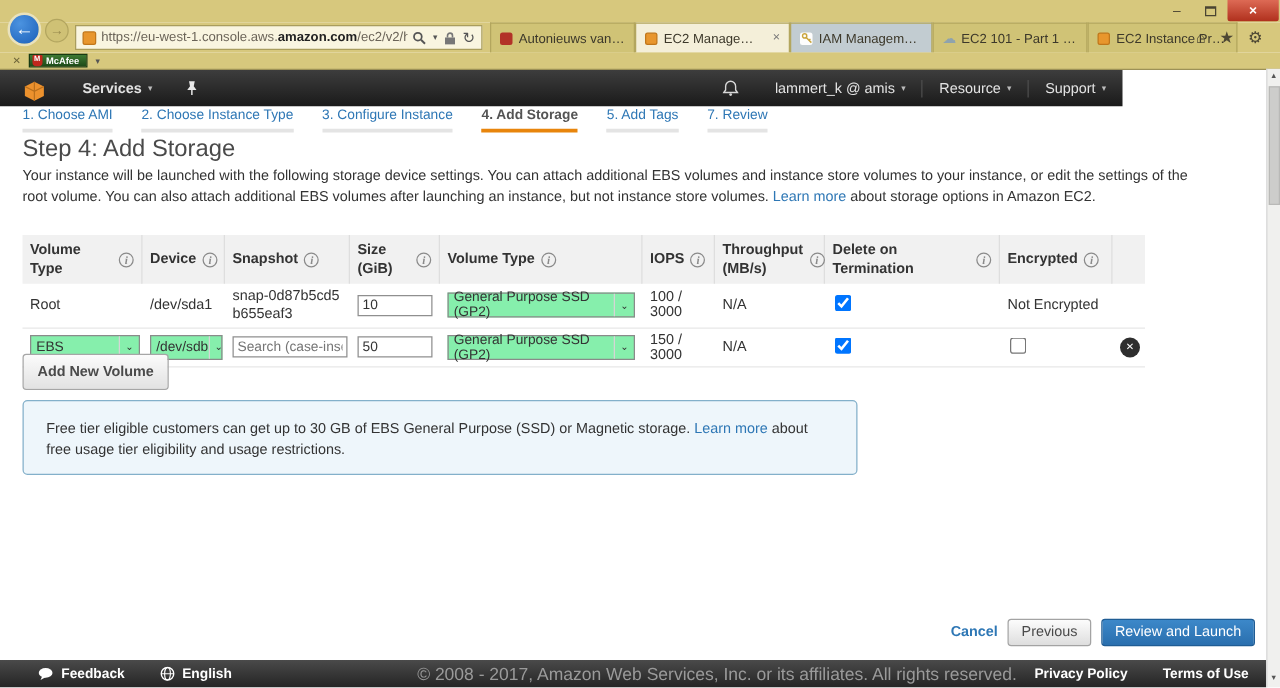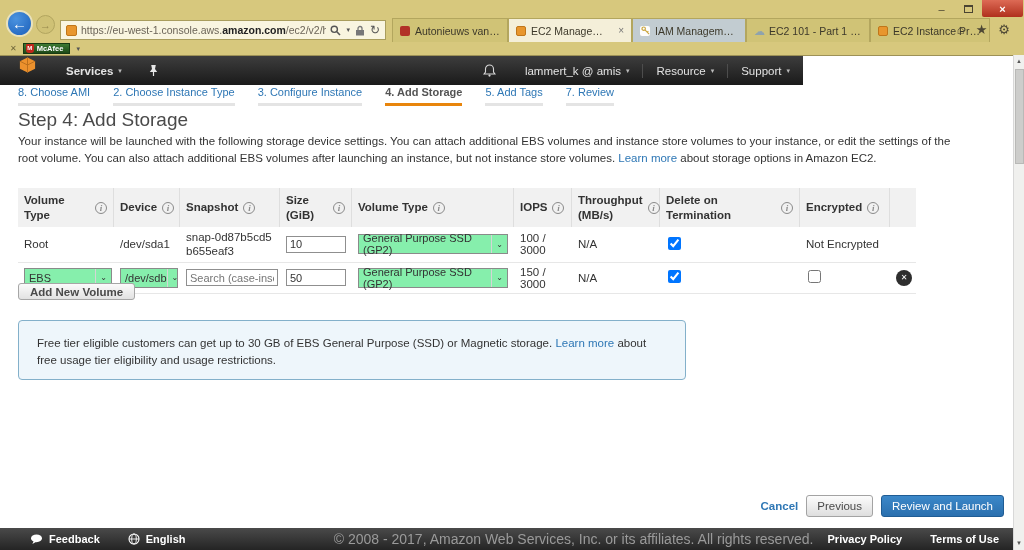--- a/index.html
+++ b/index.html
@@ -38,21 +38,21 @@
   .browser-icons{position:absolute;right:14px;top:4px;display:flex;gap:11px;font-size:13px;color:#4d4734}
 
   .mcafee-row{position:absolute;top:42px;left:0;right:0;height:14px;background:#d7c87d;border-bottom:1px solid #9d9157;display:flex;align-items:center;gap:6px;padding-left:10px}
   .tb-close{font-size:8px;color:#6d6439}
   .mcafee-badge{height:11px;background:linear-gradient(#3e7a33,#1d4a18);border:1px solid #173a12;display:flex;align-items:center;gap:3px;padding:0 6px 0 2px}
   .mc-shield{width:8px;height:9px;background:#c0271c;border-radius:1px 1px 3px 3px;color:#fff;font-size:6px;font-weight:bold;text-align:center;line-height:9px}
   .mc-text{color:#fff;font-size:7.5px;font-weight:bold}
   .mc-caret{font-size:7px;color:#555}
 
   
-  .aws-nav{position:absolute;top:56px;left:0;width:803px;height:29px;background:linear-gradient(#3d3d3d,#1a1a1a);display:flex;align-items:flex-start;color:#e3e3e3;font-size:11.5px}
+  .aws-nav{position:absolute;top:56px;left:0;width:898px;height:29px;background:linear-gradient(#3d3d3d,#1a1a1a);display:flex;align-items:flex-end;color:#e3e3e3;font-size:11.5px}
   .aws-logo{margin:0 16px 0 18px}
   .nav-item{display:flex;align-items:center;gap:5px;padding:0 13px;height:100%;cursor:pointer}
   .nav-caret{font-size:7px;color:#bbb}
   .nav-right{margin-left:auto;display:flex;align-items:center;height:100%}
   .nav-sep{width:1px;height:14px;background:#4d4d4d}
   .bell-wrap{padding:0 16px}
 
   
   .wizard{position:absolute;top:86px;left:0;width:1013px;height:20px;background:#fff;display:flex;gap:23px;padding-left:18px;font-size:11px}
   .step{color:#2e77b5;padding-bottom:3px;border-bottom:3px solid #e4e4e4;cursor:pointer;white-space:nowrap}
@@ -75,21 +75,21 @@
   .wrapcell{word-break:break-all;line-height:1.25}
   .info{display:inline-block;width:12px;height:12px;border:1px solid #8a8a8a;border-radius:50%;font-size:9px;line-height:11px;text-align:center;color:#8a8a8a;margin-left:5px;font-weight:bold;font-family:"Liberation Serif",serif;font-style:italic;flex:none;cursor:pointer}
   .inp{height:17px;border:1px solid #8f8f8f;font-size:11px;padding:1px 3px;font-family:inherit;width:60px;color:#333}
   .inp-snap{width:92px;color:#777}
   .sel{height:20px;border:1px solid #8a8a8a;background:#86efac;display:flex;align-items:center;font-size:11px;padding-left:4px;cursor:pointer}
   .sel-vt{width:88px}.sel-dev{width:58px}.sel-type{width:150px}
   .sel-caret{margin-left:auto;font-size:8px;color:#333;padding:0 4px;border-left:1px solid #d5d5d5;align-self:stretch;display:flex;align-items:center}
   .cbx{width:13px;height:13px;margin-left:2px}
   .delbtn{width:16px;height:16px;border-radius:50%;background:#2e2e2e;color:#fff;font-size:8px;display:flex;align-items:center;justify-content:center;cursor:pointer}
 
-  .add-btn{position:absolute;top:283px;left:18px;height:17px;padding:0 11px;background:linear-gradient(#fbfbfb,#e2e2e2);border:1px solid #a6a6a6;border-radius:3px;font-size:11.5px;font-weight:bold;color:#4a4a4a;display:flex;align-items:center;cursor:pointer}
+  .add-btn{position:absolute;top:283px;left:18px;height:29px;padding:0 11px;background:linear-gradient(#fbfbfb,#e2e2e2);border:1px solid #a6a6a6;border-radius:3px;font-size:11.5px;font-weight:bold;color:#4a4a4a;display:flex;align-items:center;cursor:pointer}
 
   .freetier{position:absolute;top:320px;left:18px;width:668px;height:60px;background:#eef6fb;border:1px solid #83b0ca;border-radius:4px;padding:14px 18px;font-size:11.5px;color:#333;line-height:1.5}
 
   .actions{position:absolute;top:495px;right:20px;display:flex;align-items:center;gap:8px;font-size:11.5px}
   .btn{height:22px;padding:0 10px;border-radius:3px;font-weight:normal;display:flex;align-items:center;border:1px solid #a3a3a3;background:linear-gradient(#fcfcfc,#dedede);color:#4a4a4a;cursor:pointer}
   .btn-primary{background:linear-gradient(#3c88c9,#2a6fae);border-color:#1f5c94;color:#fff}
   .cancel-link{font-weight:bold}
 
   
   .footer{position:absolute;top:528px;left:0;width:1013px;height:22px;background:linear-gradient(#4a4a4a,#242424);display:flex;align-items:center;color:#fff;font-size:11px}
@@ -218,21 +218,21 @@
       </span>
     <span class="nav-sep"></span>
     <span class="nav-item">
         <span>Support</span>
         <span class="nav-caret">▾</span>
       </span>
   </span>
 </div>
 
 <div class="wizard">
-  <span class="step">8. Choose AMI</span>
+  <span class="step">1. Choose AMI</span>
   <span class="step">2. Choose Instance Type</span>
   <span class="step">3. Configure Instance</span>
   <span class="step step-active">4. Add Storage</span>
   <span class="step">5. Add Tags</span>
   <span class="step">7. Review</span>
 </div>
 
 <h1 class="h1">Step 4: Add Storage</h1>
 <p class="desc"><span>Your instance will be launched with the following storage device settings. You can attach additional EBS volumes and instance store volumes to your instance, or edit the settings of the root volume. You can also attach additional EBS volumes after launching an instance, but not instance store volumes. </span><a class="link">Learn more</a><span> about storage options in Amazon EC2.</span></p>
 

